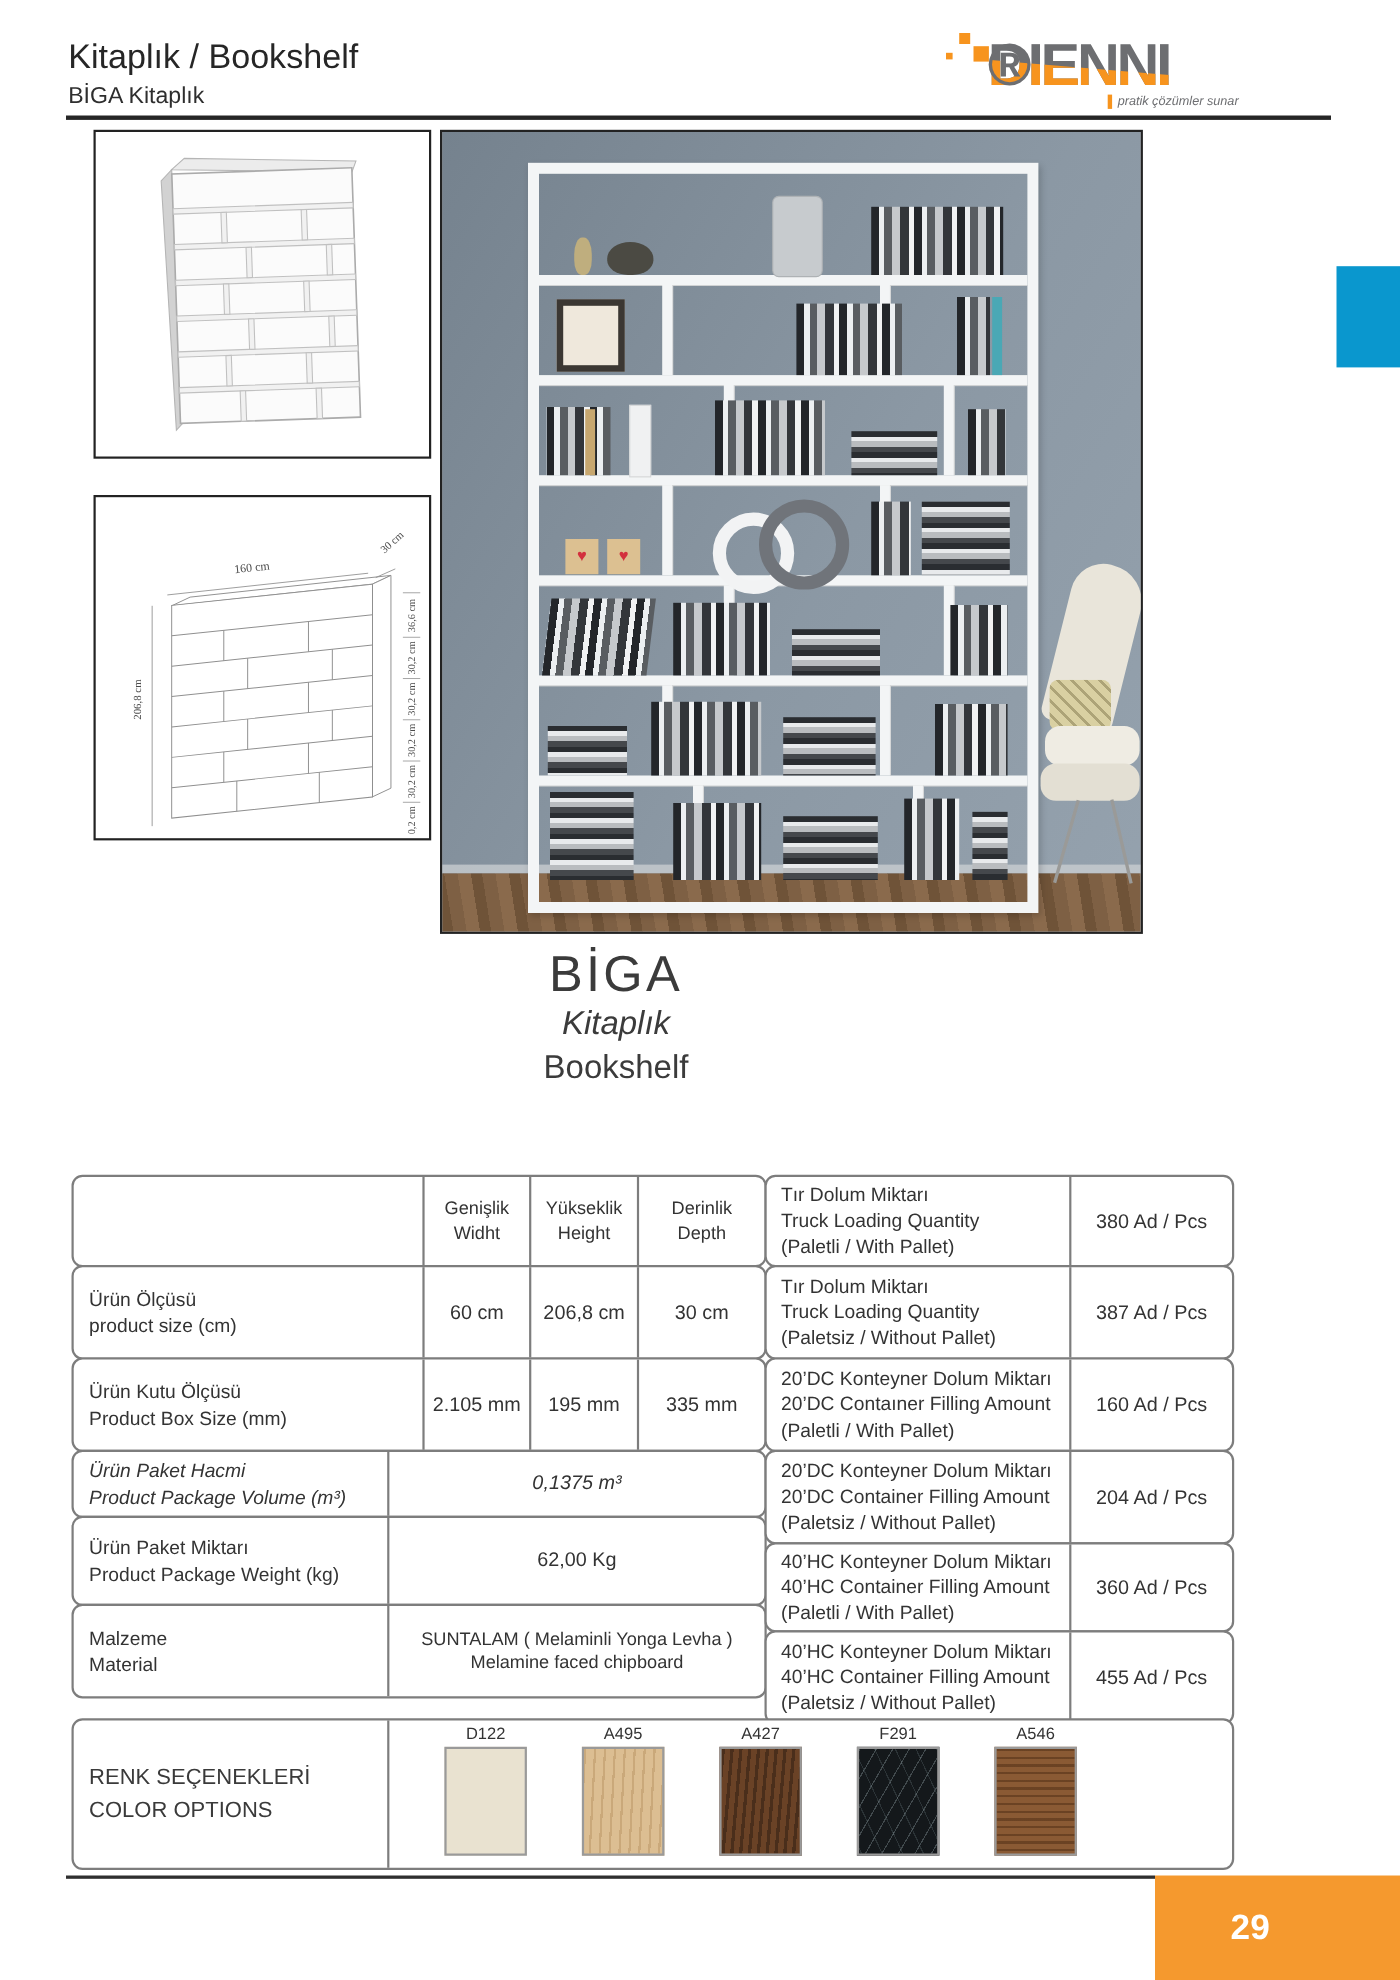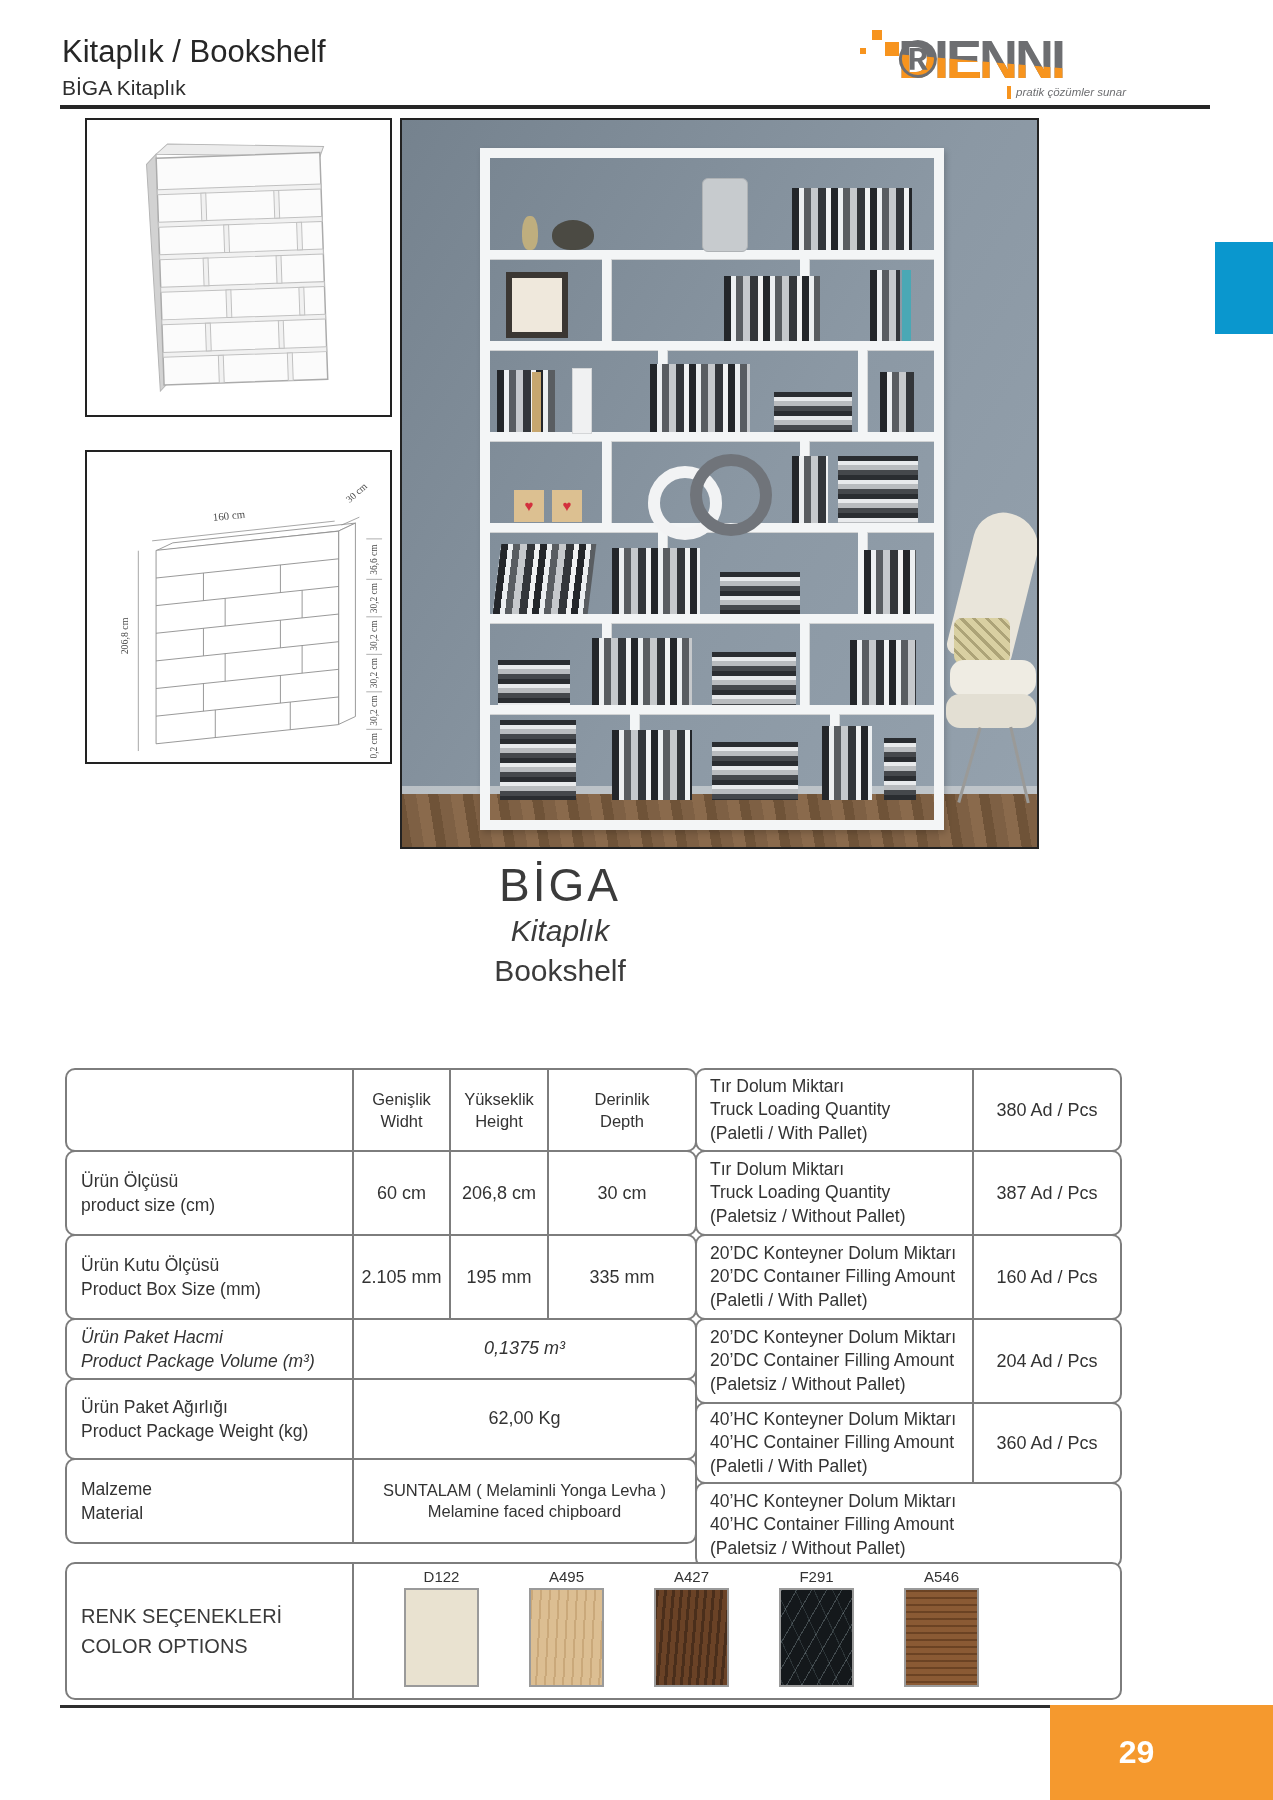--- a/index.html
+++ b/index.html
@@ -58,21 +58,21 @@
   .t-en{position:absolute;left:0;top:954px;width:1000px;text-align:center;font-size:30px;color:#3b3b3b;}
 
   
   .tstack{display:flex;flex-direction:column;}
   .trow{box-sizing:border-box;border:2px solid #7d7d7d;border-radius:10px;
         display:flex;margin-top:-2px;background:#fff;}
   .trow:first-child{margin-top:0;}
   .cell{box-sizing:border-box;display:flex;flex-direction:column;justify-content:center;}
   .cell+.cell{border-left:2px solid #7d7d7d;}
   .lab{width:285px;padding-left:14px;font-size:17.5px;line-height:1.38;color:#333;}
-  .cw{width:97px;text-align:center;font-size:18px;color:#333;}
+  .cw{width:97px;text-align:center;font-size:18px;color:#333;margin-left:32px;}
   .ch{width:98px;text-align:center;font-size:18px;color:#333;}
   .cd{flex:1;text-align:center;font-size:18px;color:#333;}
   .cmerged{flex:1;text-align:center;font-size:18px;color:#333;line-height:1.3;}
   .hcell{font-size:16.5px;line-height:1.35;color:#333;}
   .ldesc{flex:1;padding-left:13px;font-size:17.5px;line-height:1.32;color:#333;}
   .lval{width:148px;text-align:center;font-size:18px;color:#333;}
   .tbl-left{left:65px;top:1068px;width:632px;}
   .tbl-right{left:695px;top:1068px;width:427px;}
   .colors-row{left:65px;top:1562px;width:1057px;height:138px;box-sizing:border-box;
         border:2px solid #7d7d7d;border-radius:10px;display:flex;background:#fff;}
@@ -318,21 +318,21 @@
     </div>
     <div class="trow" style="height:62px;font-style:italic;">
       <div class="cell lab">
         <span>Ürün Paket Hacmi</span>
         <span>Product Package Volume (m³)</span>
       </div>
       <div class="cell cmerged">0,1375 m³</div>
     </div>
     <div class="trow" style="height:82px;">
       <div class="cell lab">
-        <span>Ürün Paket Ağırlığı</span>
+        <span>Ürün Paket Miktarı</span>
         <span>Product Package Weight (kg)</span>
       </div>
       <div class="cell cmerged">62,00 Kg</div>
     </div>
     <div class="trow" style="height:86px;">
       <div class="cell lab">
         <span>Malzeme</span>
         <span>Material</span>
       </div>
       <div class="cell cmerged" style="font-size:16.5px;">
@@ -382,20 +382,21 @@
         <span>(Paletli / With Pallet)</span>
       </div>
       <div class="cell lval">360 Ad / Pcs</div>
     </div>
     <div class="trow" style="height:86px;">
       <div class="cell ldesc">
         <span>40’HC Konteyner Dolum Miktarı</span>
         <span>40’HC Container Filling Amount</span>
         <span>(Paletsiz / Without Pallet)</span>
       </div>
+      <div class="cell lval">455 Ad / Pcs</div>
     </div>
   </div>
 
   <div class="abs colors-row">
     <div class="colors-lab">
       <span>RENK SEÇENEKLERİ</span>
       <span>COLOR OPTIONS</span>
     </div>
     <div class="colors-area">
       <div class="swatch-col">

